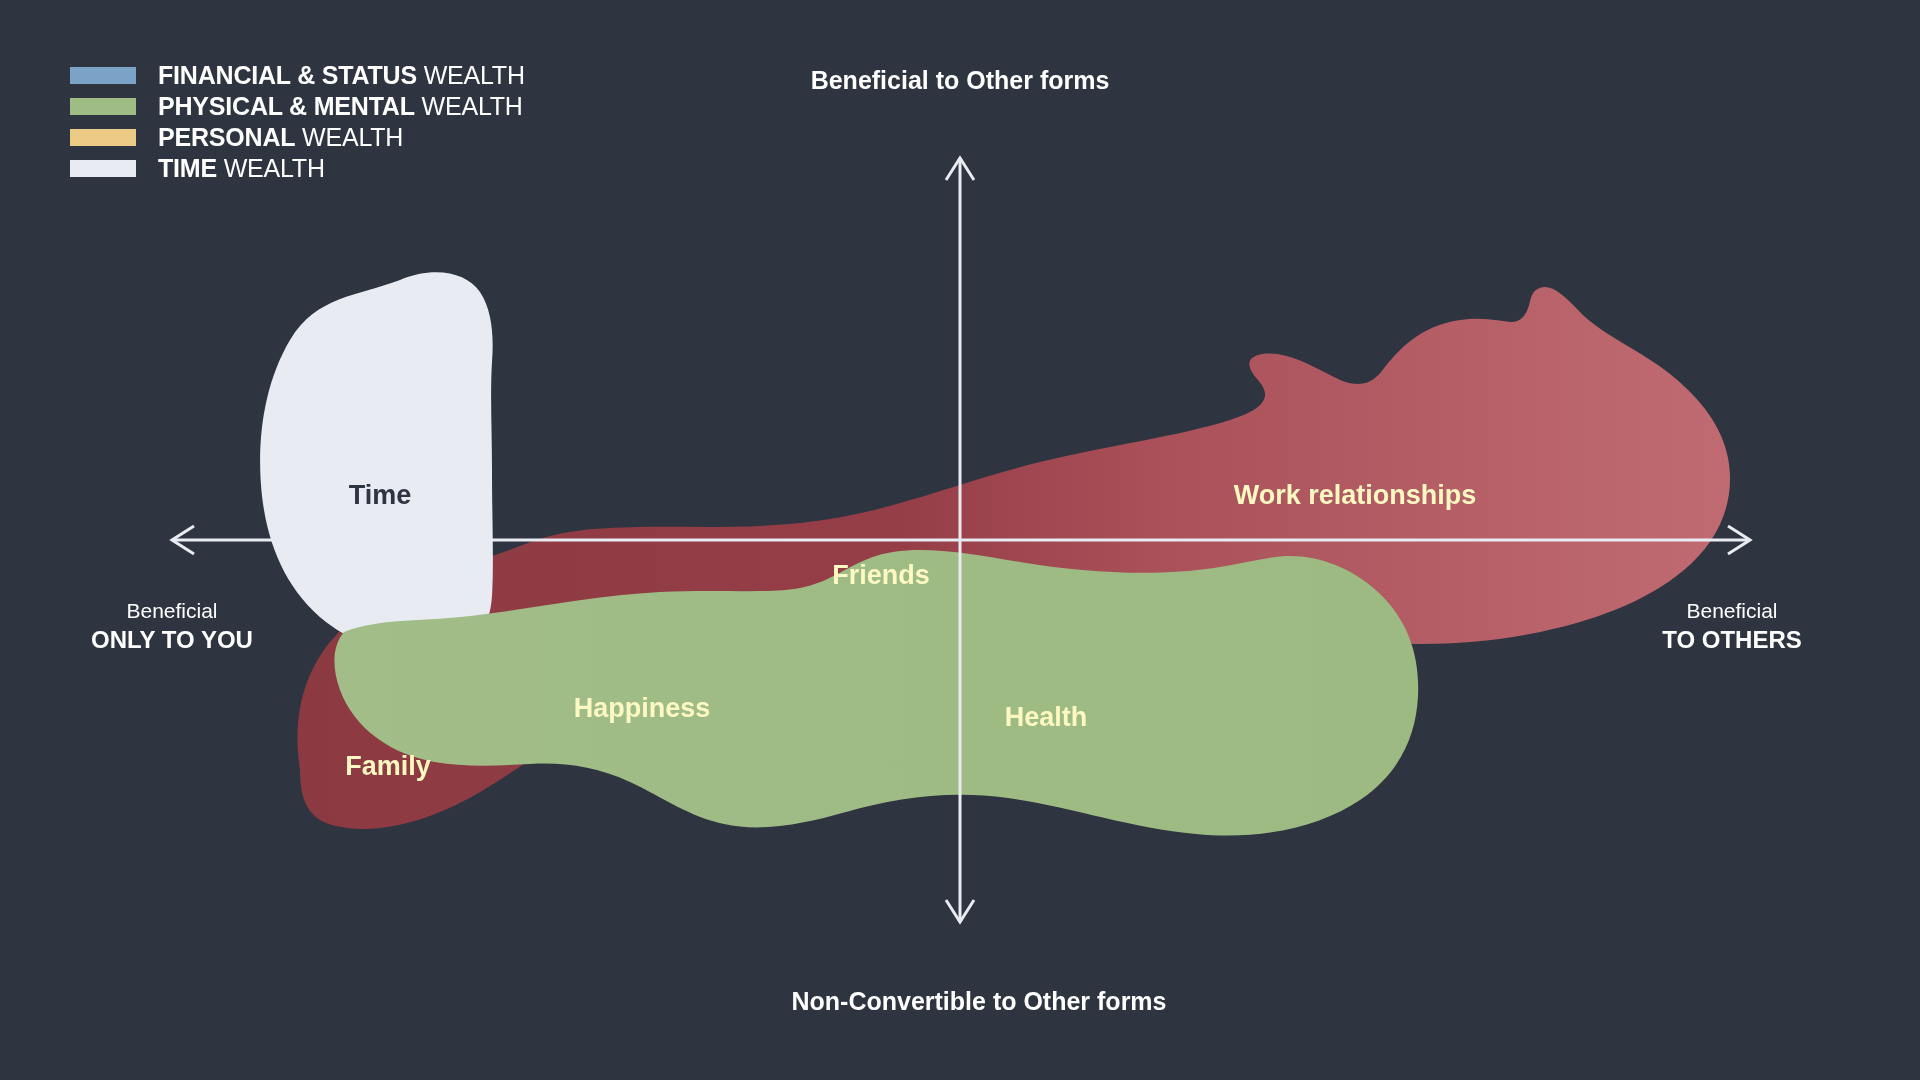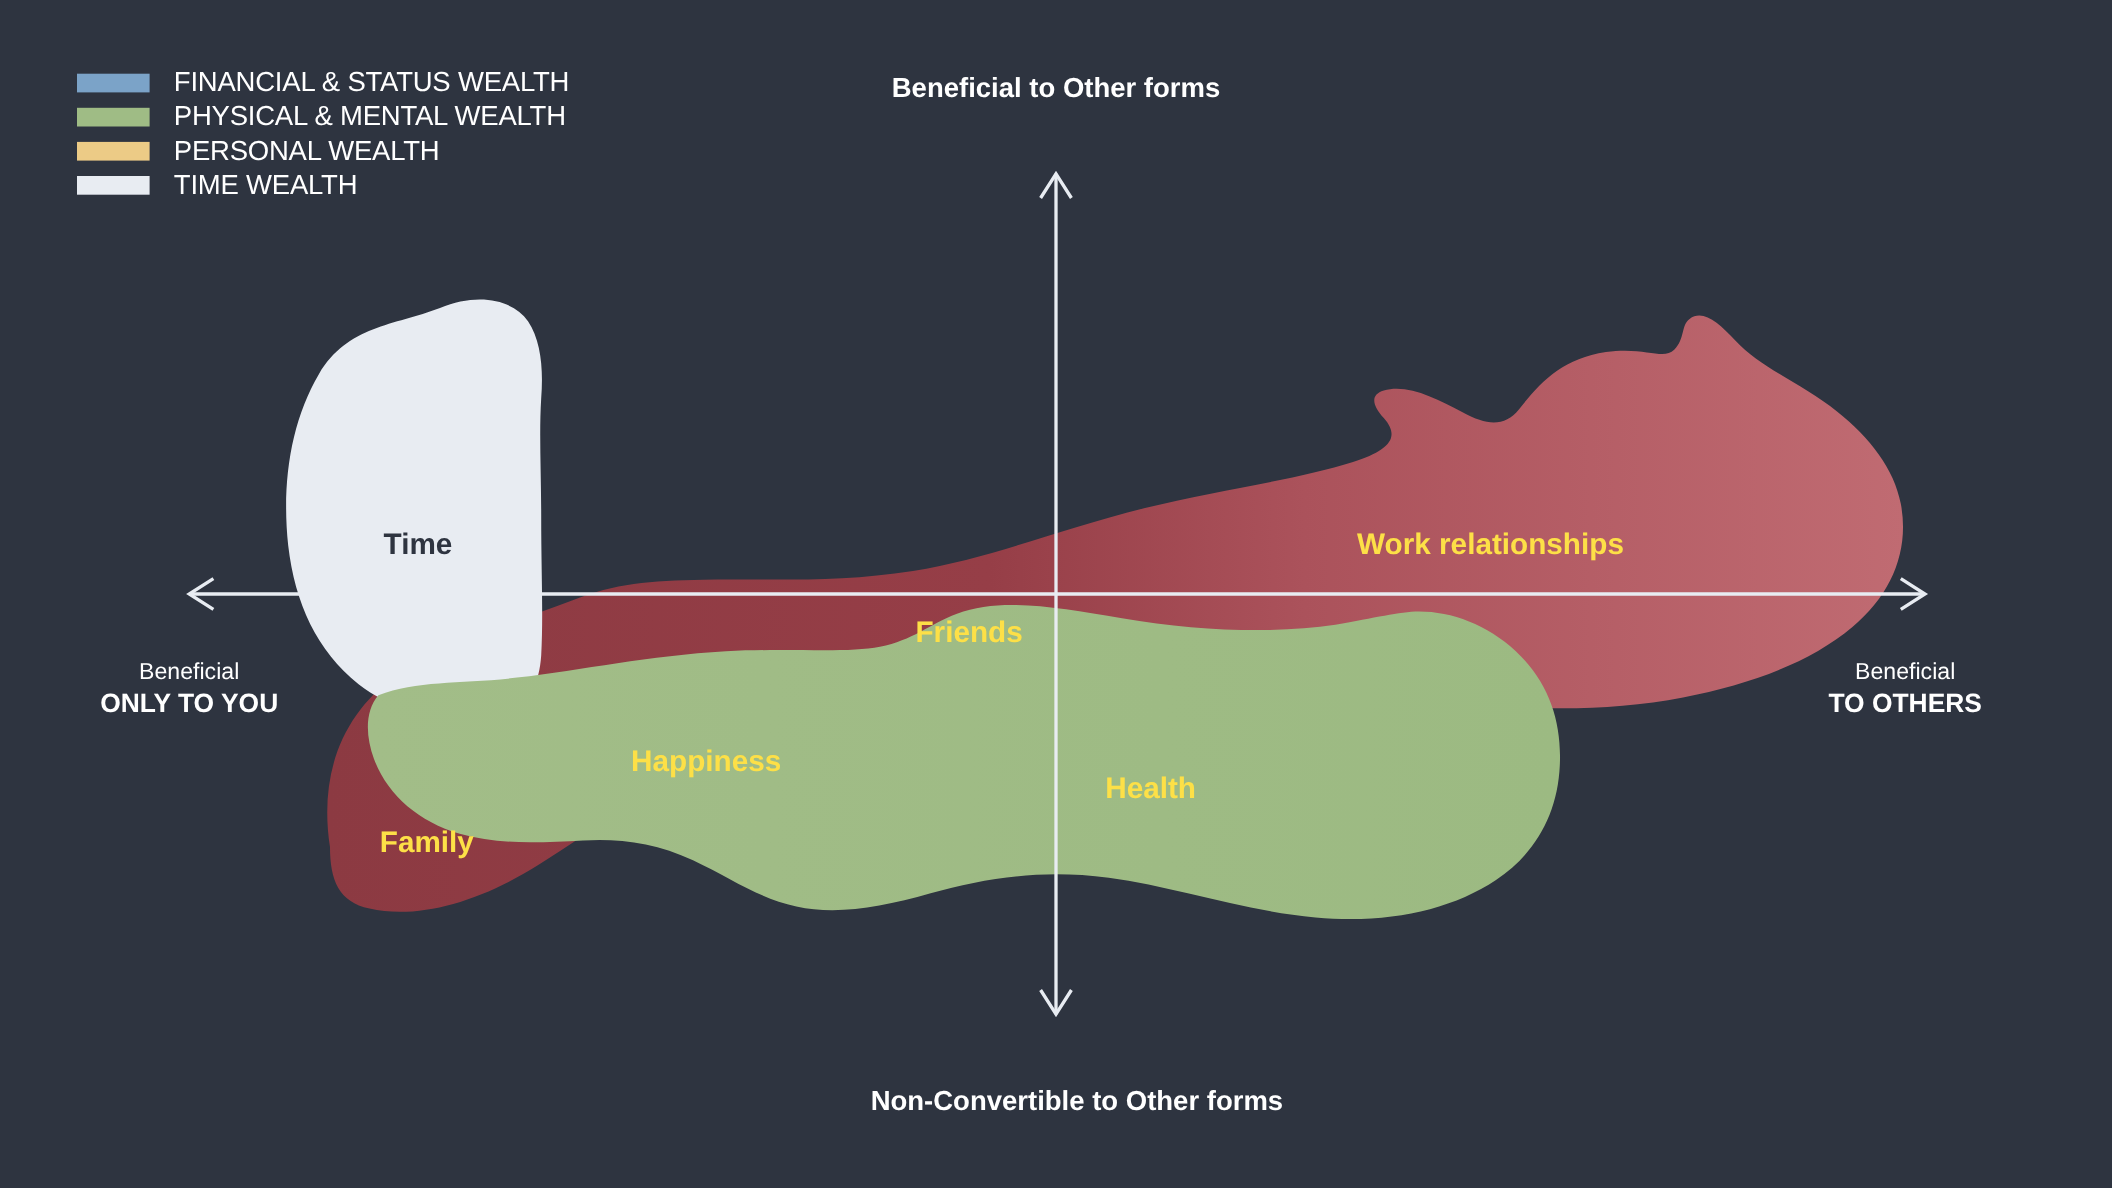--- a/index.html
+++ b/index.html
@@ -47,21 +47,21 @@
     flex: 0 0 auto;
   }
   .legend-text {
     margin-left: 22px;
     font-size: 25px;
     letter-spacing: -0.2px;
     white-space: nowrap;
     line-height: 1;
   }
   .legend-text .cat {
-    font-weight: normal;
+    font-weight: bold;
   }
   .legend-text .suffix {
     font-weight: normal;
   }
 
   
   .axis-label {
     position: absolute;
     font-weight: bold;
     font-size: 25px;
@@ -108,21 +108,21 @@
   }
 
   
   .blob-label {
     position: absolute;
     font-weight: bold;
     font-size: 27px;
     white-space: nowrap;
     z-index: 30;
     transform: translate(-50%, -50%);
-    color: #fde047;
+    color: #fef9c3;
   }
   .blob-label.dark {
     color: #2e3440;
   }
 </style>
 </head>
 <body>
 
 <div id="stage">
 
@@ -243,16 +243,16 @@
   </div>
   <div class="side-label" id="label-right">
     <span class="l1">Beneficial</span>
     <span class="l2">TO OTHERS</span>
   </div>
 
   <div class="blob-label dark" style="left:380px; top:495px;">Time</div>
   <div class="blob-label" style="left:1355px; top:495px;">Work relationships</div>
   <div class="blob-label" style="left:881px; top:575px;">Friends</div>
   <div class="blob-label" style="left:388px; top:766px;">Family</div>
-  <div class="blob-label" style="left:642px; top:692px;">Happiness</div>
+  <div class="blob-label" style="left:642px; top:708px;">Happiness</div>
   <div class="blob-label" style="left:1046px; top:717px;">Health</div>
 
 </div>
 
 </body></html>

